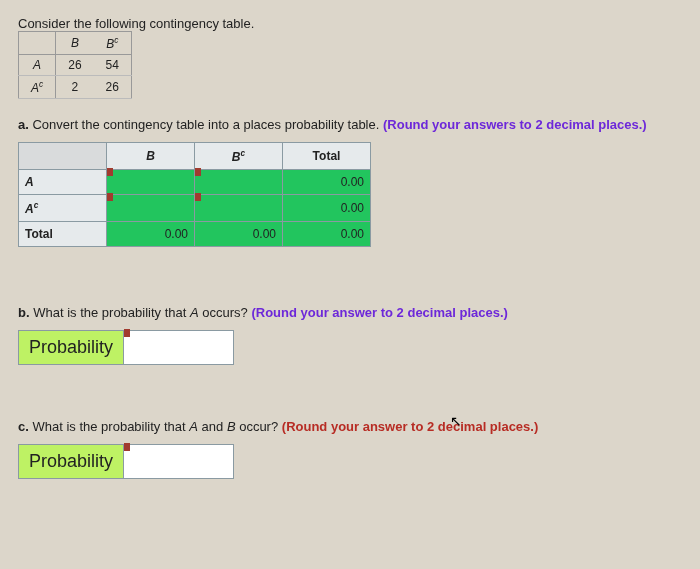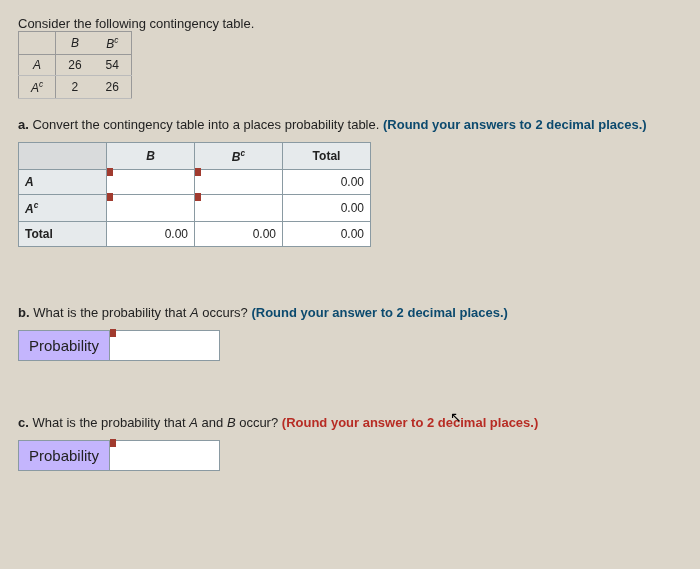--- a/index.html
+++ b/index.html
@@ -24,66 +24,66 @@
     }
     .contingency .hdr-row td { border-bottom: 1px solid #999; border-top: 1px solid #999; }
     .contingency .body-row td { border-bottom: 1px solid #bbb; }
     .contingency .row-hdr-col { border-right: 1px solid #999; border-left: 1px solid #999; }
     .contingency .last-col { border-right: 1px solid #999; }
     .italic { font-style: italic; }
     .sup { font-size: 0.7em; vertical-align: super; font-style: italic; }
     .question { margin-bottom: 10px; }
     .bold { font-weight: bold; }
     .red { color: #b72c24; }
-    .brown { color: #0c4a6e; }
+    .brown { color: #6d28d9; }
 
     .joint-tbl {
       border-collapse: collapse;
       margin-bottom: 58px;
     }
     .joint-tbl th, .joint-tbl td {
       border: 1px solid #8a9aa2;
       padding: 5px 8px;
       font-size: 12px;
       height: 22px;
     }
     .joint-tbl th {
       background: #e6eaec;
       font-weight: bold;
       text-align: center;
       width: 88px;
     }
     .joint-tbl .corner { background: #d9dbdc; width: 70px; }
     .joint-tbl .rowlabel { background: #e6eaec; text-align: left; padding-left: 6px; }
     .joint-tbl td.cell {
-      background: #ffffff;
+      background: #22c55e;
       width: 88px;
       text-align: right;
       padding-right: 6px;
       position: relative;
     }
     .joint-tbl td.input-cell::before {
       content: '';
       position: absolute;
       left: 0; top: -2px;
       width: 6px; height: 8px;
       background: #a13b2f;
     }
     .joint-tbl td.total-col { text-align: right; }
 
     .prob-row {
       display: flex;
       align-items: stretch;
       margin-bottom: 54px;
     }
     .prob-label {
-      background: #c4b5fd;
+      background: #bef264;
       border: 1px solid #8a9aa2;
       padding: 6px 10px;
-      font-size: 15px;
+      font-size: 18px;
     }
     .prob-input {
       background: #fff;
       border: 1px solid #8a9aa2;
       border-left: none;
       width: 110px;
       position: relative;
     }
     .prob-input::before {
       content: '';

